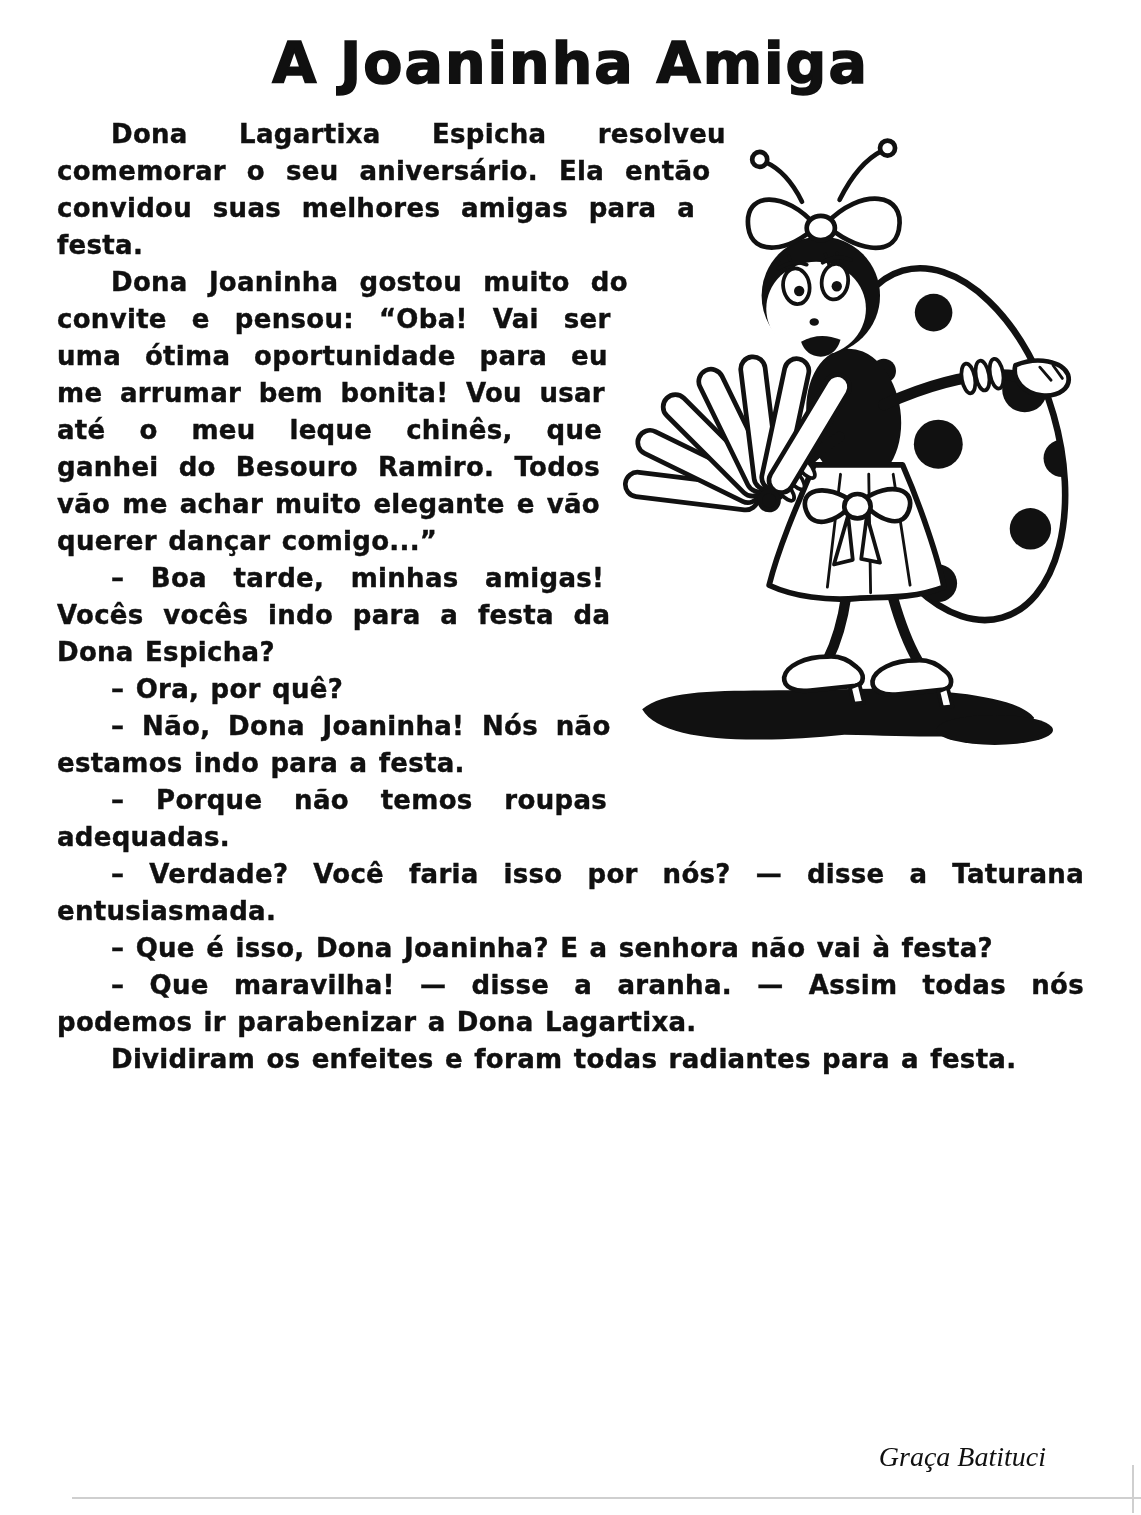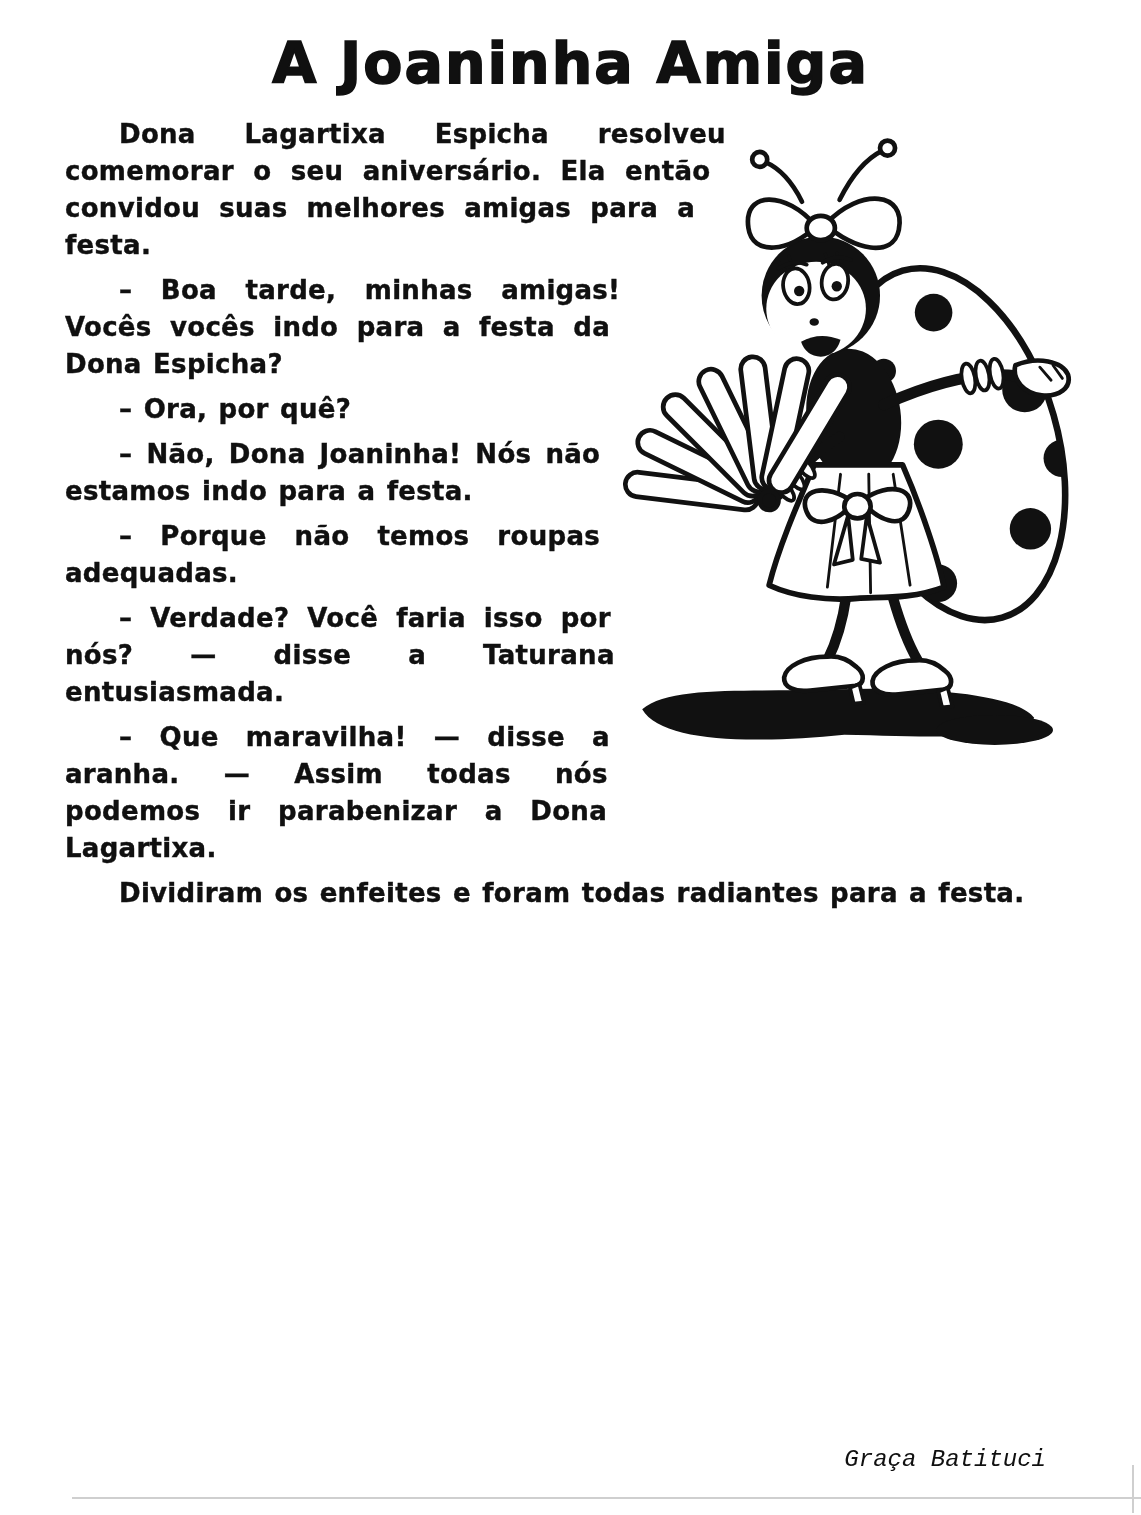--- a/index.html
+++ b/index.html
@@ -26,35 +26,35 @@
   }
   .story {
     font-size: 26px;
     font-weight: bold;
     line-height: 37px;
     text-align: justify;
     letter-spacing: 0.3px;
     word-spacing: 2px;
     -webkit-text-stroke: 0.4px #101010;
   }
-  .story p { margin: 8px; text-indent: 54px; }
+  .story p { margin: 0; text-indent: 54px; }
   .illo {
     float: right;
     width: 470px; height: 690px;
     margin: 2px 0 8px 14px;
     shape-outside: polygon(150px 0px, 100px 120px, 20px 205px, 5px 400px, 25px 520px, 15px 690px, 470px 690px, 470px 0px);
     shape-margin: 8px;
   }
   .illo svg { display: block; }
   .author {
     position: absolute;
     right: 95px; bottom: 42px;
-    font-family: Liberation Mono, monospace;
+    font-family: Liberation Serif, serif;
     font-style: italic;
-    font-size: 24px;
+    font-size: 28px;
     font-weight: normal;
   }
   .edge-bottom {
     position: absolute; left: 72px; right: 0; bottom: 16px;
     height: 2px; background: #cfcfcf;
   }
   .edge-right {
     position: absolute; right: 7px; bottom: 2px;
     width: 2px; height: 48px; background: #cfcfcf;
   }
@@ -188,25 +188,27 @@
             </g>
           <g transform="rotate(301 150 390)">
               <rect x="162" y="377" width="142" height="26" rx="13"></rect>
             </g>
           <circle cx="150" cy="390" r="10" fill="#111"></circle>
         </g>
       </svg>
     </div>
 
     <p>Dona Lagartixa Espicha resolveu comemorar o seu aniversário. Ela então convidou suas melhores amigas para a festa.</p>
+    <p>Dona Joaninha gostou muito do convite e pensou: “Oba! Vai ser uma ótima oportunidade para eu me arrumar bem bonita! Vou usar até o meu leque chinês, que ganhei do Besouro Ramiro. Todos vão me achar muito elegante e vão querer dançar comigo...”</p>
     <p>– Boa tarde, minhas amigas! Vocês vocês indo para a festa da Dona Espicha?</p>
     <p>– Ora, por quê?</p>
     <p>– Não, Dona Joaninha! Nós não estamos indo para a festa.</p>
     <p>– Porque não temos roupas adequadas.</p>
     <p>– Verdade? Você faria isso por nós? — disse a Taturana entusiasmada.</p>
+    <p>– Que é isso, Dona Joaninha? E a senhora não vai à festa?</p>
     <p>– Que maravilha! — disse a aranha. — Assim todas nós podemos ir parabenizar a Dona Lagartixa.</p>
     <p>Dividiram os enfeites e foram todas radiantes para a festa.</p>
 
   </div>
 
   <div class="author">Graça Batituci</div>
 
   <div class="edge-bottom"></div>
   <div class="edge-right"></div>
 </div>

